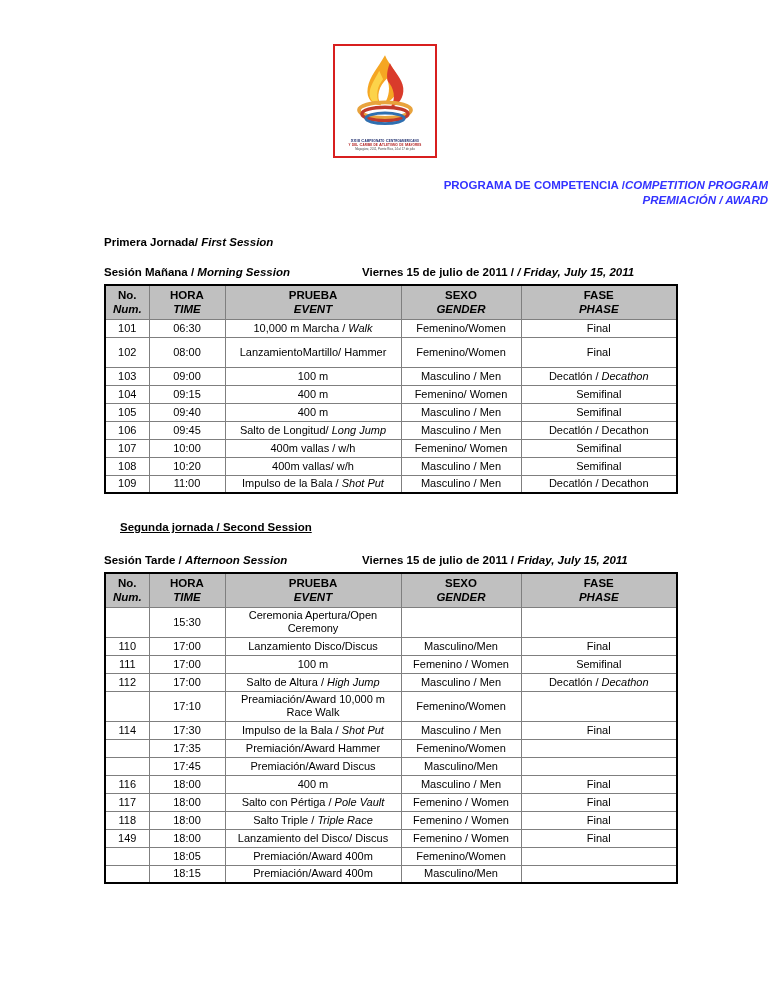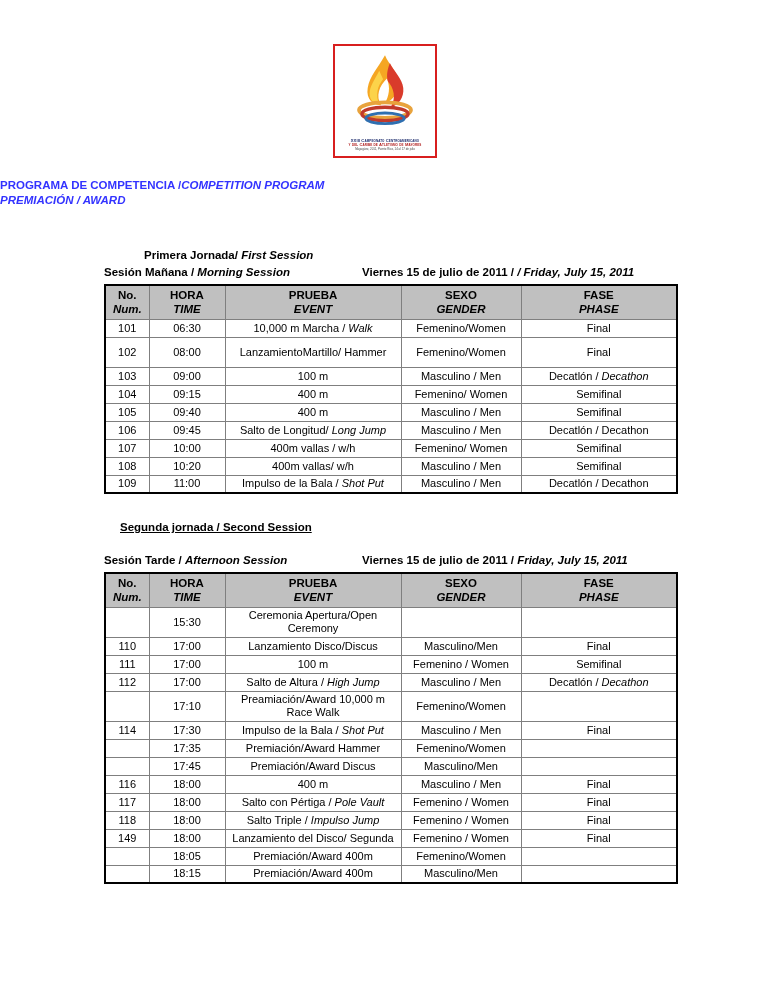--- a/index.html
+++ b/index.html
@@ -78,36 +78,36 @@
     margin-top: .5px;
     white-space: nowrap;
   }
 
   
   .doc-title {
     position: absolute;
     left: 0;
     top: 178px;
     width: 768px;
-    text-align: left;
+    text-align: right;
     color: #3333ff;
     font-weight: bold;
     font-size: 11.5px;
     line-height: 15px;
   }
   .doc-title .ital { font-style: italic; }
 
   .session-label {
     position: absolute;
     font-weight: bold;
     font-size: 11.5px;
     white-space: nowrap;
   }
   .session-label .ital { font-style: italic; }
-  #first-session-label { left: 104px; top: 249px; margin-left: 40px; }
+  #first-session-label { left: 104px; top: 236px; }
   #second-session-label {
     left: 120px; top: 521px;
     text-decoration: underline;
   }
 
   .sub-row {
     position: absolute;
     left: 104px;
     width: 574px;
     font-weight: bold;
@@ -385,28 +385,28 @@
         <tr>
           <td class="cell-no"><span>117</span></td>
           <td class="cell-time"><span>18:00</span></td>
           <td class="cell-event sm"><span>Salto con Pértiga / </span><span class="it">Pole Vault</span></td>
           <td class="cell-gender"><span>Femenino / Women</span></td>
           <td class="cell-phase"><span>Final</span></td>
         </tr>
         <tr>
           <td class="cell-no"><span>118</span></td>
           <td class="cell-time"><span>18:00</span></td>
-          <td class="cell-event"><span>Salto Triple / </span><span class="it">Impulso Jump</span></td>
+          <td class="cell-event"><span>Salto Triple / </span><span class="it">Triple Race</span></td>
           <td class="cell-gender"><span>Femenino / Women</span></td>
           <td class="cell-phase"><span>Final</span></td>
         </tr>
         <tr>
           <td class="cell-no"><span>149</span></td>
           <td class="cell-time"><span>18:00</span></td>
-          <td class="cell-event sm"><span>Lanzamiento del Disco/ Segunda</span></td>
+          <td class="cell-event sm"><span>Lanzamiento del Disco/ Discus</span></td>
           <td class="cell-gender"><span>Femenino / Women</span></td>
           <td class="cell-phase"><span>Final</span></td>
         </tr>
         <tr>
           <td class="cell-no red"></td>
           <td class="cell-time red"><span>18:05</span></td>
           <td class="cell-event red"><span>Premiación/Award 400m</span></td>
           <td class="cell-gender red"><span>Femenino/Women</span></td>
           <td class="cell-phase red"></td>
         </tr>

